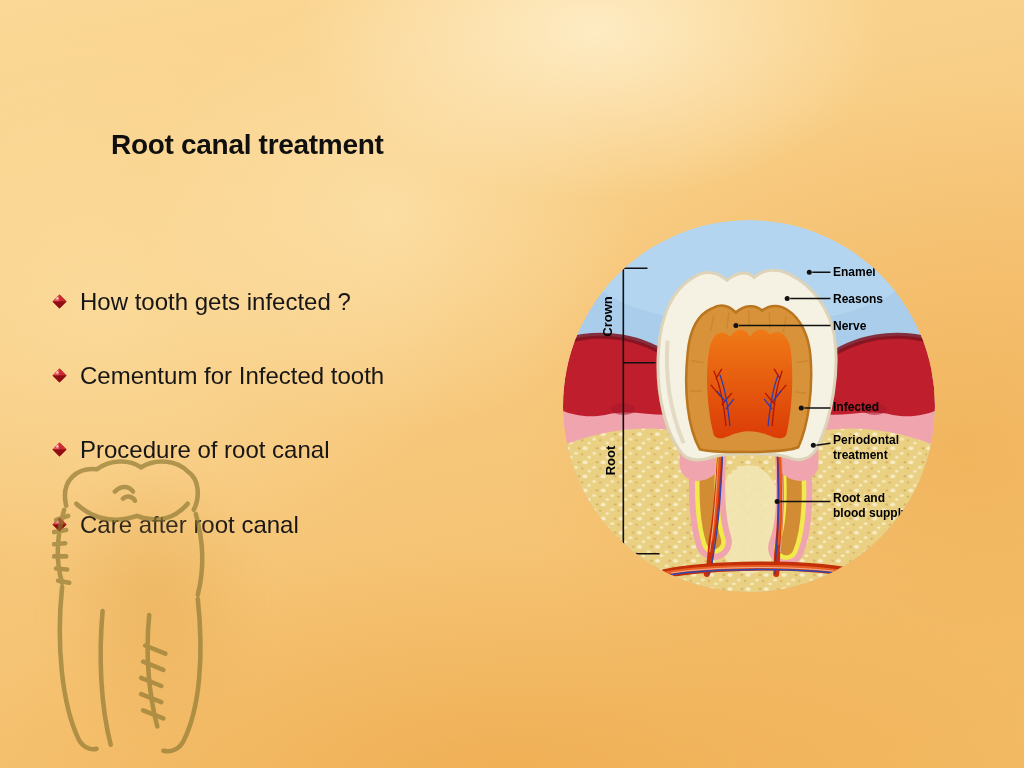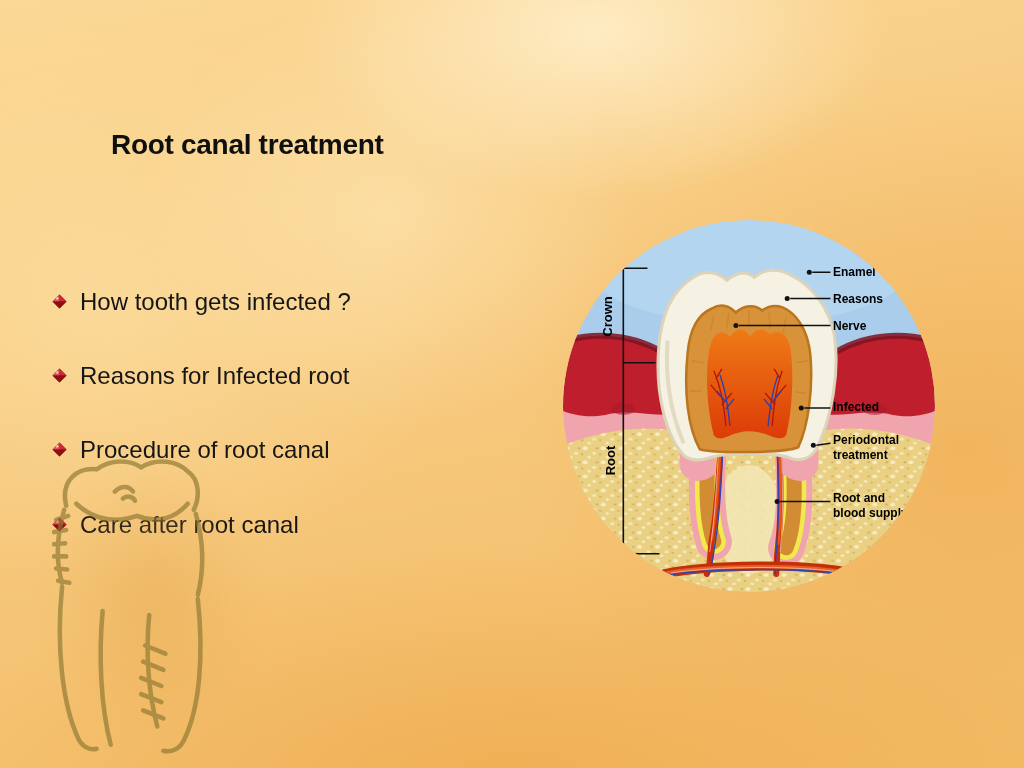--- a/index.html
+++ b/index.html
@@ -62,21 +62,21 @@
     <span class="bullet-text">How tooth gets infected ?</span>
   </div>
   <div class="bullet-row row-1">
     <svg class="bicon" viewBox="0 0 15 15">
       <polygon points="7.5,0.5 14.5,7.5 7.5,14.5 0.5,7.5" fill="#b5121b"></polygon>
       <polygon points="7.5,0.5 0.5,7.5 7.5,7.5" fill="#e0565c"></polygon>
       <polygon points="7.5,0.5 14.5,7.5 7.5,7.5" fill="#cf2a33"></polygon>
       <polygon points="0.5,7.5 14.5,7.5 7.5,14.5" fill="#8e0e14"></polygon>
       <circle cx="5.3" cy="4.4" r="1.2" fill="#ffd9d9" opacity="0.9"></circle>
     </svg>
-    <span class="bullet-text">Reasons for Infected root</span>
+    <span class="bullet-text">Cementum for Infected tooth</span>
   </div>
   <div class="bullet-row row-2">
     <svg class="bicon" viewBox="0 0 15 15">
       <polygon points="7.5,0.5 14.5,7.5 7.5,14.5 0.5,7.5" fill="#b5121b"></polygon>
       <polygon points="7.5,0.5 0.5,7.5 7.5,7.5" fill="#e0565c"></polygon>
       <polygon points="7.5,0.5 14.5,7.5 7.5,7.5" fill="#cf2a33"></polygon>
       <polygon points="0.5,7.5 14.5,7.5 7.5,14.5" fill="#8e0e14"></polygon>
       <circle cx="5.3" cy="4.4" r="1.2" fill="#ffd9d9" opacity="0.9"></circle>
     </svg>
     <span class="bullet-text">Procedure of root canal</span>

